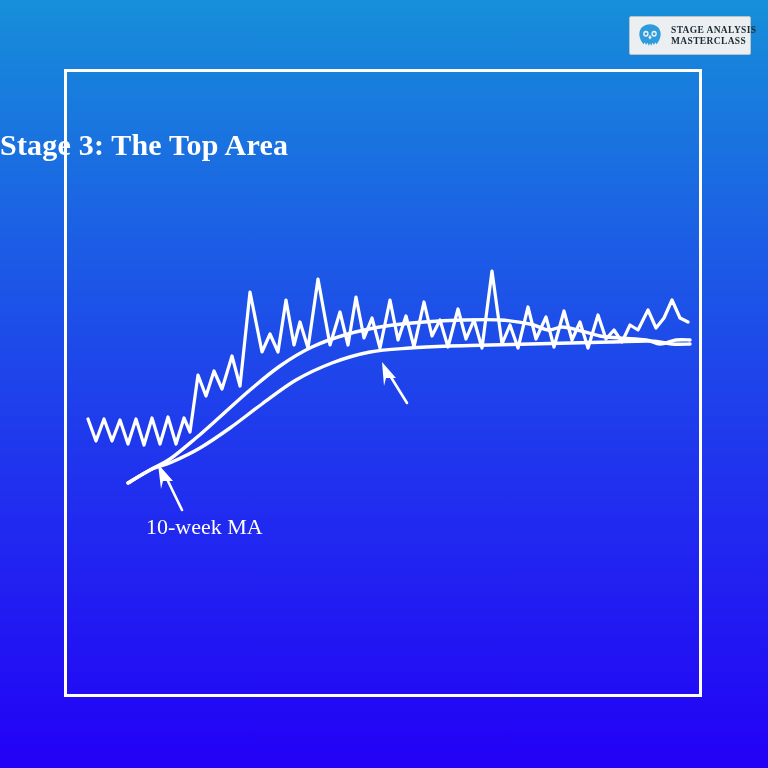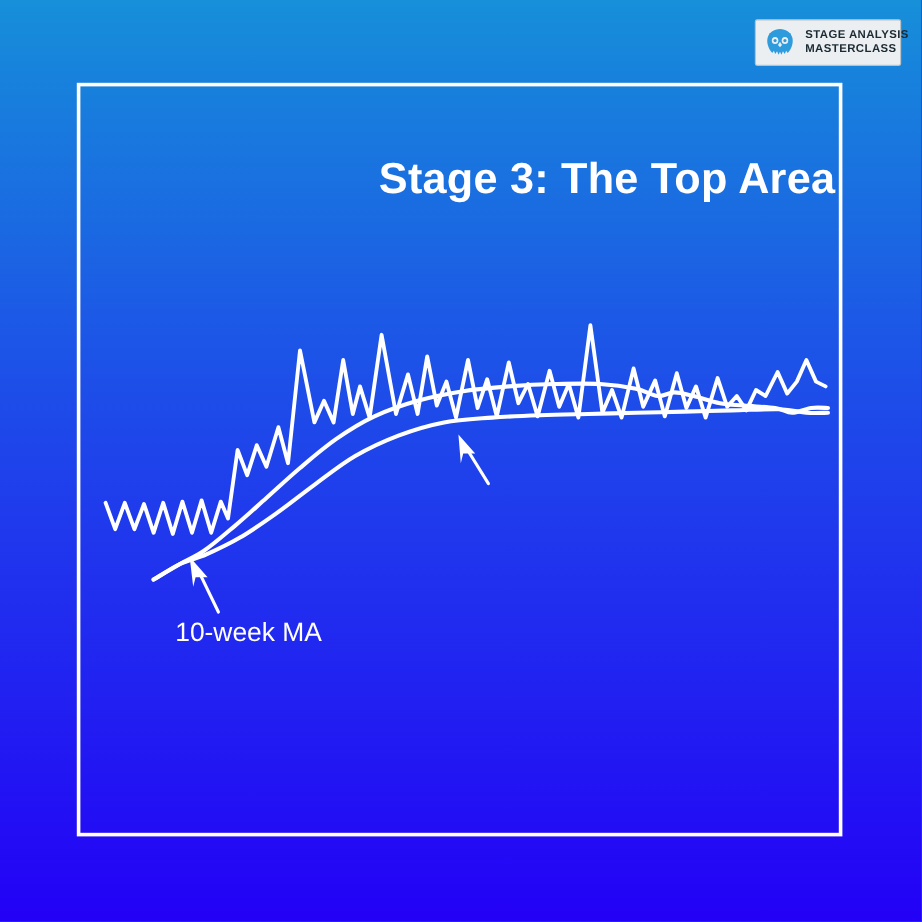--- a/index.html
+++ b/index.html
@@ -6,21 +6,21 @@
   html, body {
     margin: 0;
     padding: 0;
     background: #1a3ae8;
   }
   #root {
     position: relative;
     width: 768px;
     height: 768px;
     overflow: hidden;
-    font-family: Liberation Sans, sans-serif;
+    font-family: Liberation Serif, serif;
     background: linear-gradient(180deg,
         #1790d9 0%,
         #1782dc 8%,
         #1a70e0 20%,
         #1c5ae6 34%,
         #1e47ea 47%,
         #2032ee 62%,
         #2120f1 76%,
         #2210f4 88%,
         #2300f6 100%);
@@ -70,23 +70,23 @@
     border: 3px solid #ffffff;
     box-sizing: border-box;
   }
 
   
   #chart-title {
     position: absolute;
     left: 0;
     top: 128px;
     width: 696px;
-    text-align: right;
+    text-align: left;
     color: #ffffff;
-    font-size: 36px;
+    font-size: 30px;
     font-weight: bold;
     letter-spacing: 0.2px;
   }
 
   
   #chart-svg {
     position: absolute;
     left: 0;
     top: 0;
     width: 768px;

